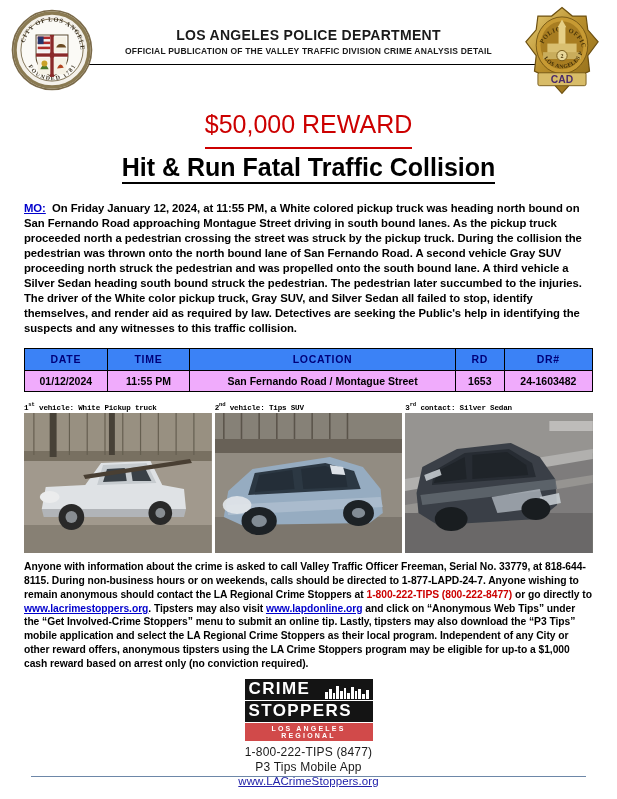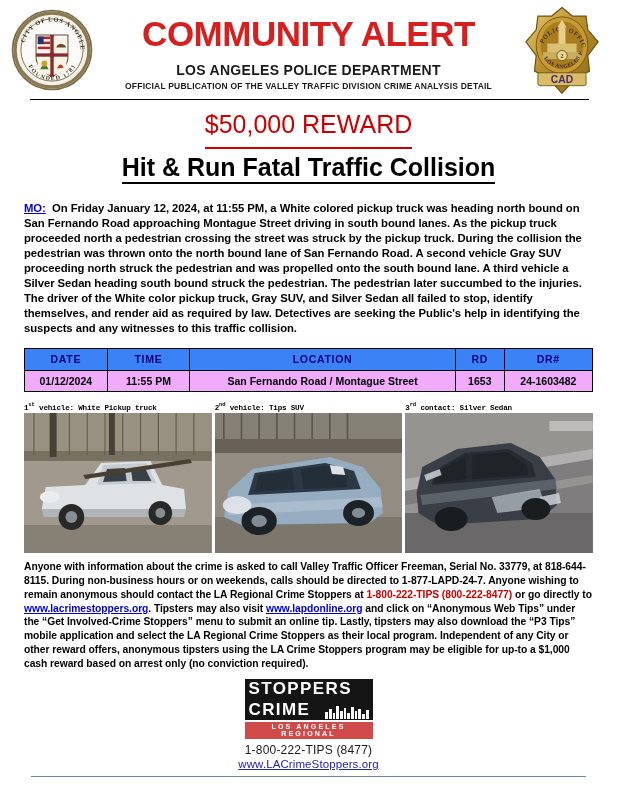--- a/index.html
+++ b/index.html
@@ -291,21 +291,20 @@
         <rect x="33" y="59" width="15" height="20" fill="#f6f2e6"></rect>
         <path d="M36 73 q5 -10 10 0 z" fill="#4a7a2a"></path>
         <circle cx="41" cy="66" r="3.5" fill="#c9a227"></circle>
 
         <rect x="52" y="59" width="15" height="20" fill="#f6f2e6"></rect>
         <path d="M56 72 q4 -9 8 -1 z" fill="#b0431f"></path>
       </svg>
     </div>
 
     <div class="header-center">
-      <div class="community-alert">COMMUNITY ALERT</div>
       <div class="dept-line">LOS ANGELES POLICE DEPARTMENT</div>
       <div class="pub-line">OFFICIAL PUBLICATION OF THE VALLEY TRAFFIC DIVISION CRIME ANALYSIS DETAIL</div>
     </div>
 
     <div class="badge-right">
       <svg viewBox="0 0 100 110" xmlns="http://www.w3.org/2000/svg">
         <defs>
           <linearGradient id="gold" x1="0" y1="0" x2="1" y2="1">
             <stop offset="0%" stop-color="#e8cf7a"></stop>
             <stop offset="45%" stop-color="#b98f2c"></stop>
@@ -482,38 +481,39 @@
       </div>
     </div>
   </div>
 
   <div class="contact-block">
     <span>Anyone with information about the crime is asked to call Valley Traffic Officer Freeman, Serial No. 33779, at 818-644-8115. During non-business hours or on weekends, calls should be directed to 1-877-LAPD-24-7. Anyone wishing to remain anonymous should contact the LA Regional Crime Stoppers at </span><span class="red-tel">1-800-222-TIPS (800-222-8477)</span><span> or go directly to </span><span class="weblink">www.lacrimestoppers.org</span><span>.   Tipsters may also visit </span><span class="weblink">www.lapdonline.org</span><span> and click on “Anonymous Web Tips” under the “Get Involved-Crime Stoppers” menu to submit an online tip. Lastly, tipsters may also download the “P3 Tips” mobile application and select the LA Regional Crime Stoppers as their local program. Independent of any City or other reward offers, anonymous tipsters using the LA Crime Stoppers program may be eligible for up-to a $1,000 cash reward based on arrest only (no conviction required).</span>
   </div>
 
   <div class="cs-footer">
     <div class="cs-logo">
-      <div class="cs-line">STOPPERS</div>
       <div class="cs-line cs-line-1">
         <span>CRIME</span>
         <svg class="cs-skyline" viewBox="0 0 46 14" xmlns="http://www.w3.org/2000/svg">
           <rect x="0" y="7" width="3" height="7" fill="#fff"></rect>
           <rect x="4" y="4" width="3" height="10" fill="#fff"></rect>
           <rect x="8" y="8" width="2" height="6" fill="#fff"></rect>
           <rect x="11" y="1" width="3" height="13" fill="#fff"></rect>
           <rect x="15" y="6" width="3" height="8" fill="#fff"></rect>
           <rect x="19" y="3" width="2" height="11" fill="#fff"></rect>
           <rect x="22" y="8" width="3" height="6" fill="#fff"></rect>
           <rect x="26" y="2" width="3" height="12" fill="#fff"></rect>
           <rect x="30" y="6" width="2" height="8" fill="#fff"></rect>
           <rect x="33" y="4" width="3" height="10" fill="#fff"></rect>
           <rect x="37" y="9" width="3" height="5" fill="#fff"></rect>
           <rect x="41" y="5" width="3" height="9" fill="#fff"></rect>
         </svg>
       </div>
+      <div class="cs-line">STOPPERS</div>
       <div class="cs-regional">LOS ANGELES REGIONAL</div>
     </div>
     <div class="cs-tel">1-800-222-TIPS (8477)</div>
+    <div class="cs-app">P3 Tips Mobile App</div>
     <div class="cs-url">www.LACrimeStoppers.org</div>
   </div>
 
   <div class="bottom-rule"></div>
 </div>
 
 </body></html>

